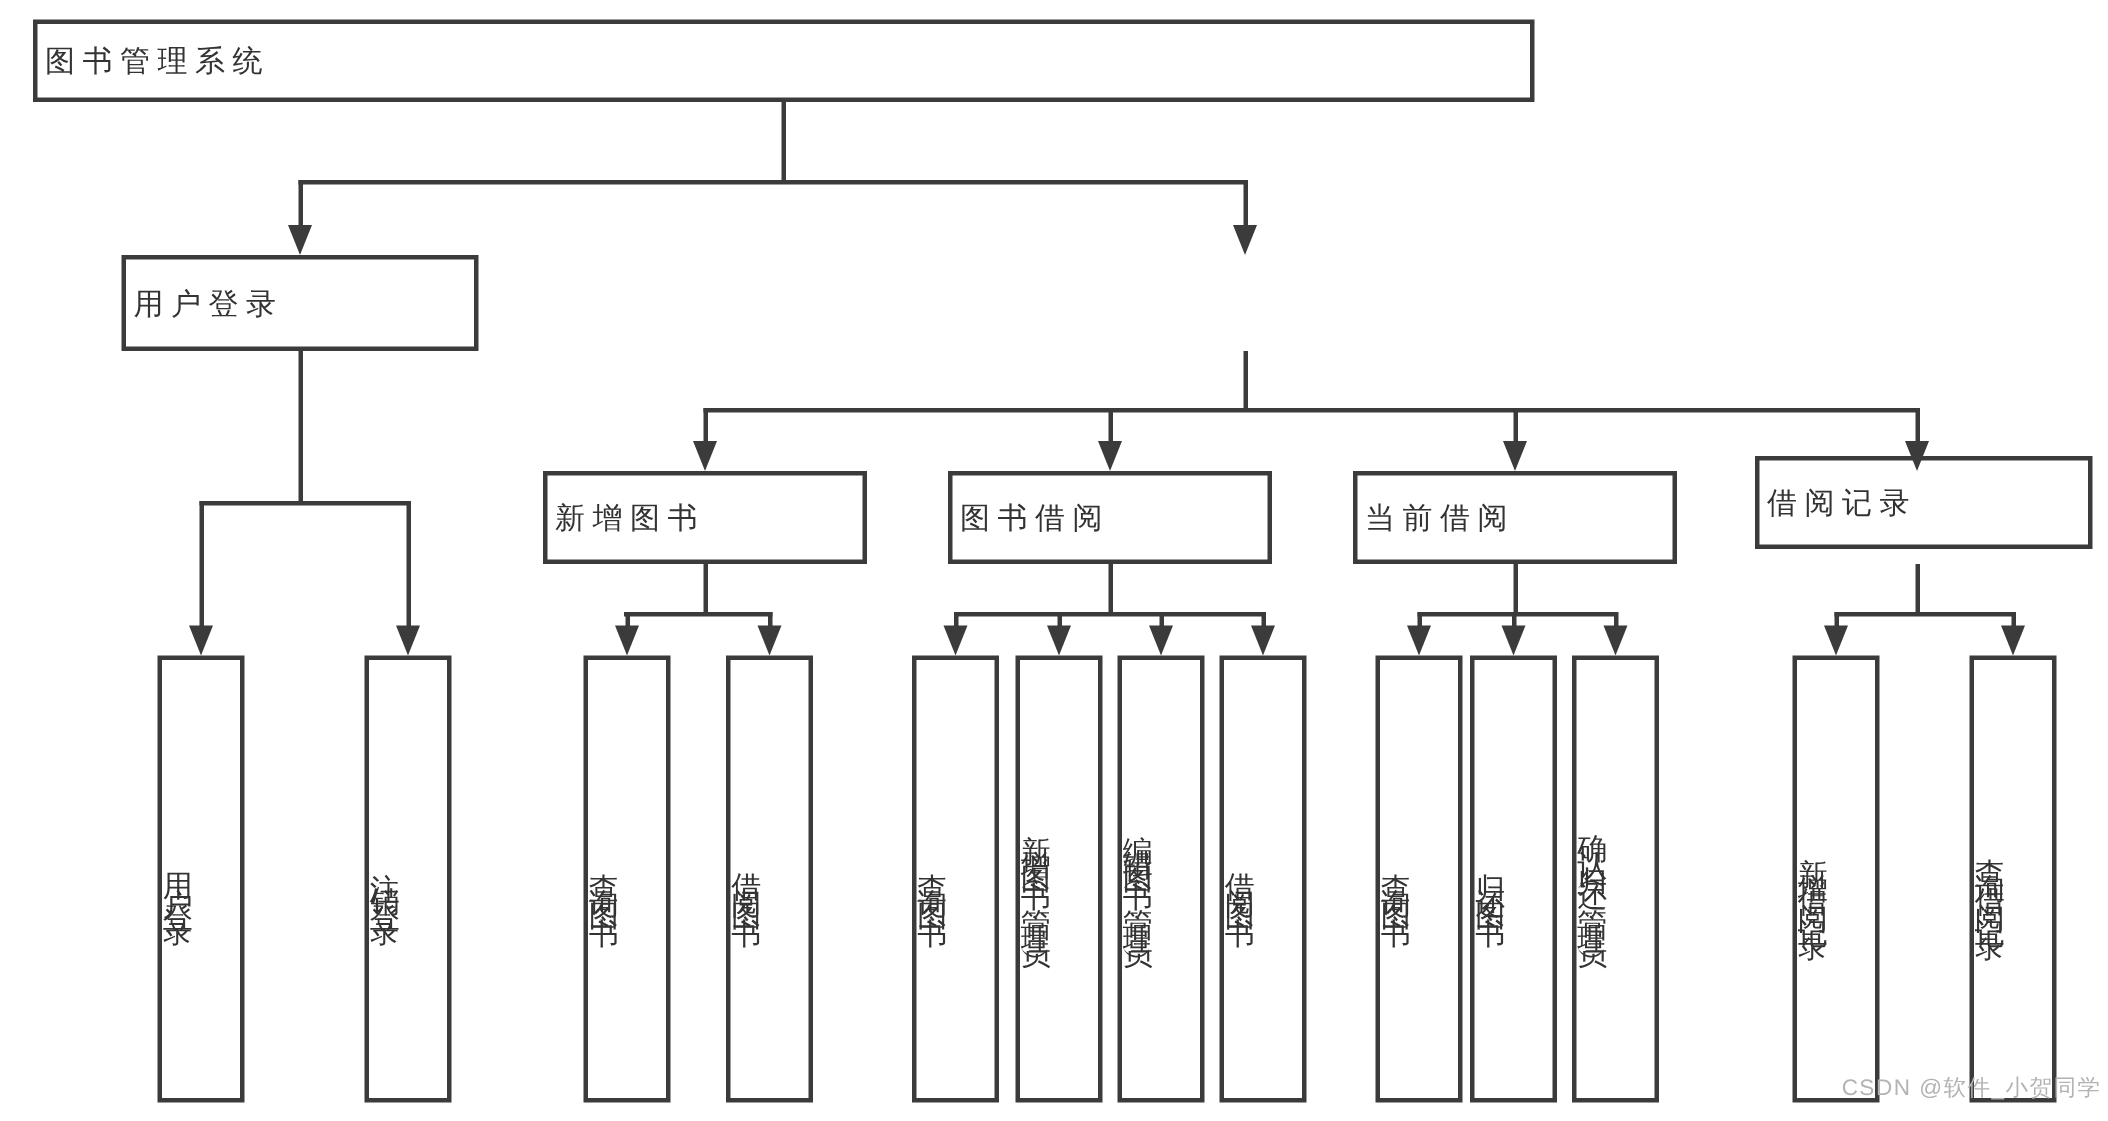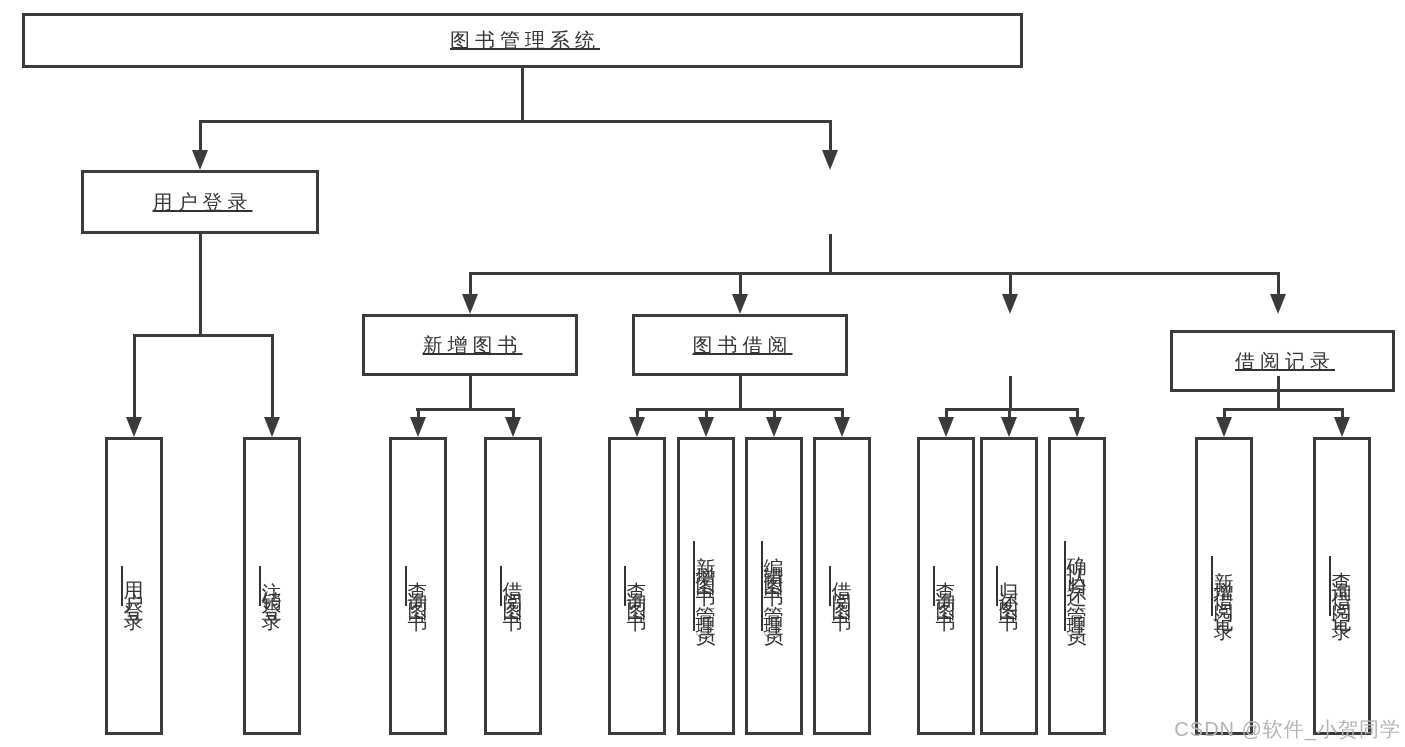--- a/index.html
+++ b/index.html
@@ -17,23 +17,22 @@
     background:#ffffff;
     overflow:hidden;
   }
   .box{
     position:absolute;
     box-sizing:border-box;
     border:3px solid var(--line);
     background:var(--boxbg);
     display:flex;
     align-items:center;
-    justify-content:center;
+    justify-content:flex-start;
     color:var(--text);
-    text-decoration:underline;
   }
   .hlabel{
     font-size:20px;
     letter-spacing:5px;
     white-space:nowrap;
     text-indent:5px; 
   }
   .leaf{
     top:437px;
     width:58px;
@@ -53,21 +52,21 @@
     position:absolute;
     width:0;height:0;
     border-left:8px solid transparent;
     border-right:8px solid transparent;
     border-top:20px solid var(--line);
   }
   .watermark{
     position:absolute;
     top:716px;
     right:4px;
-    font-size:20px;
+    font-size:15px;
     letter-spacing:1px;
     color:var(--watermark);
     white-space:nowrap;
     text-align:right;
   }
 </style>
 </head>
 <body>
 
 <div class="canvas">
@@ -79,21 +78,24 @@
   <div class="box" style="left:81px;top:170px;width:238px;height:64px">
     <span class="hlabel">用户登录</span>
   </div>
 
   <div class="box" style="left:362px;top:314px;width:216px;height:62px">
     <span class="hlabel">新增图书</span>
   </div>
   <div class="box" style="left:632px;top:314px;width:216px;height:62px">
     <span class="hlabel">图书借阅</span>
   </div>
-  <div class="box" style="left:1170px;top:330px;width:225px;height:62px">
+  <div class="box" style="left:902px;top:314px;width:216px;height:62px">
+    <span class="hlabel">当前借阅</span>
+  </div>
+  <div class="box" style="left:1170px;top:304px;width:225px;height:62px">
     <span class="hlabel">借阅记录</span>
   </div>
 
   <div class="box leaf" style="left:105px">
     <span class="vtext">用户登录</span>
   </div>
   <div class="box leaf" style="left:243px">
     <span class="vtext">注销登录</span>
   </div>
   <div class="box leaf" style="left:389px">

